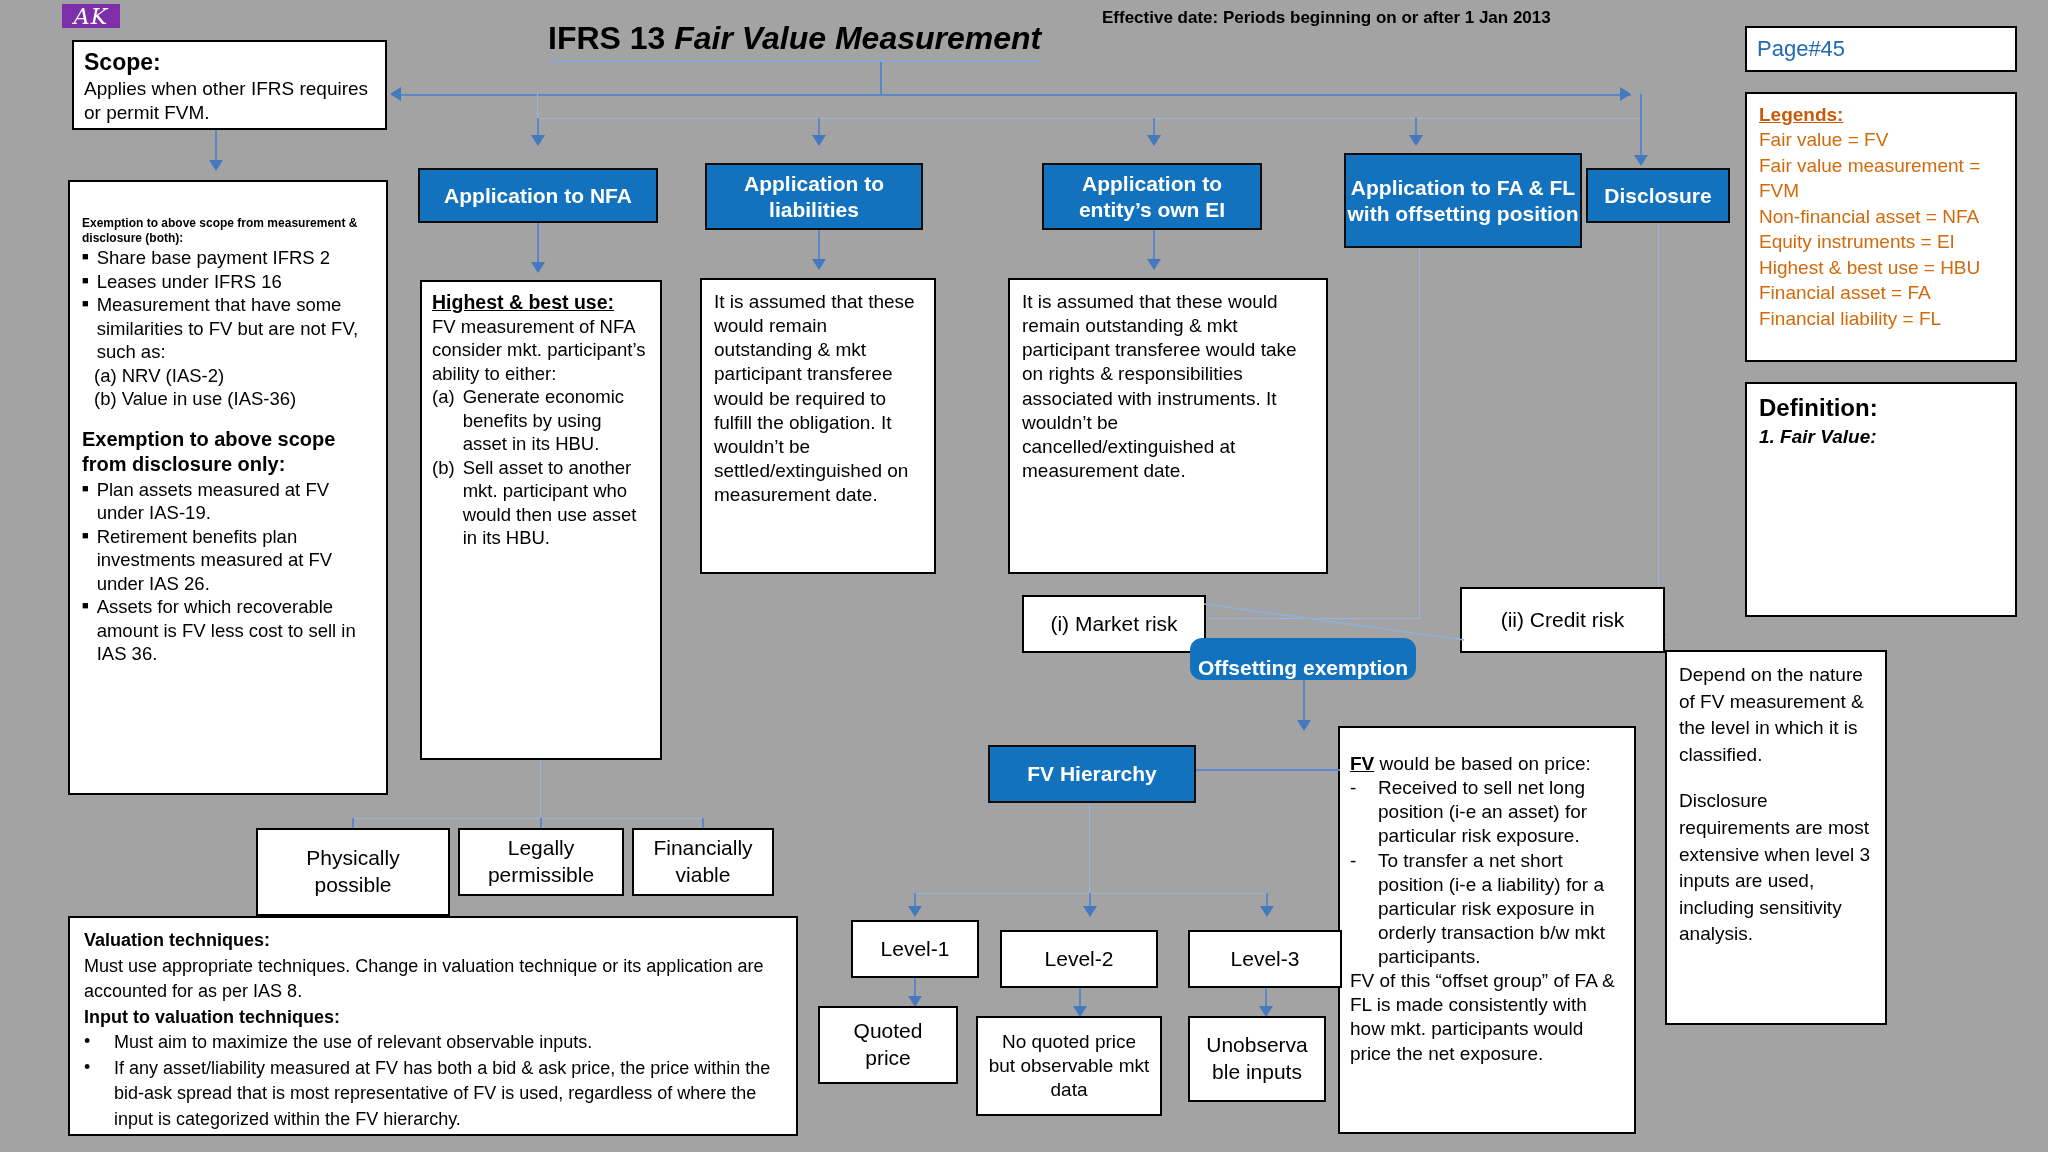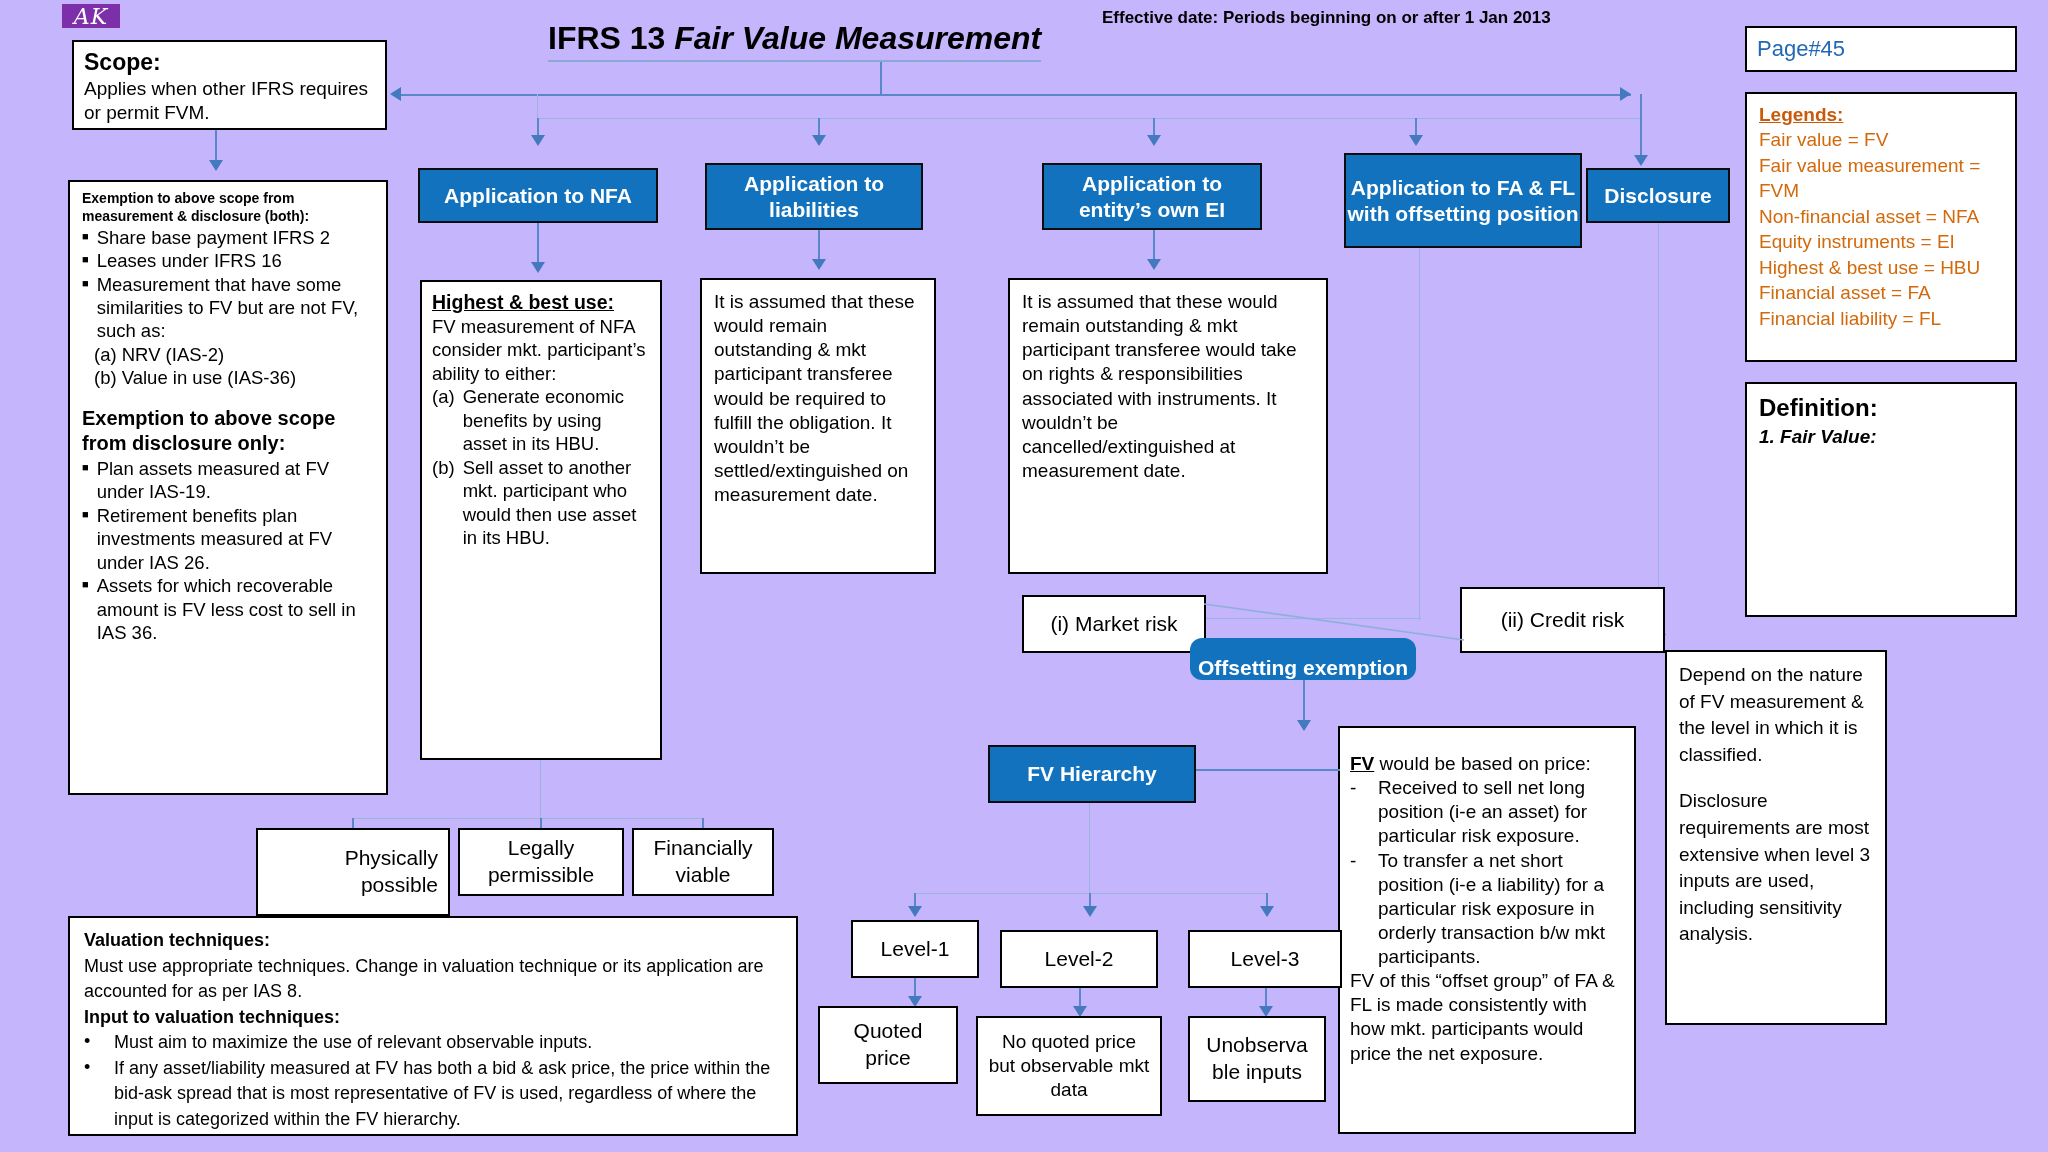--- a/index.html
+++ b/index.html
@@ -8,21 +8,21 @@
     background: #ffffff;
   }
   body {
     font-family: "Liberation Sans", sans-serif;
     color: #000000;
   }
   #canvas {
     position: relative;
     width: 2048px;
     height: 1152px;
-    background: #c4b5fd;
+    background: #a3a3a3;
     overflow: hidden;
   }
   .abs { position: absolute; box-sizing: border-box; }
 
   
   .wbox {
     background: #ffffff;
     border: 2.5px solid #000000;
     padding: 6px 10px;
     line-height: 1.27;
@@ -137,21 +137,21 @@
 
   <div class="abs wbox" style="left:72px; top:40px; width:315px; height:90px; font-size:19px;">
     <div class="hd" style="font-size:23px;">Scope:</div>
     <div>Applies when other IFRS requires or permit FVM.</div>
   </div>
 
   <div class="vl abs" style="left:215px; top:130px; height:32px;"></div>
   <div class="arrow-d" style="left:209px; top:160px;"></div>
 
   <div class="abs wbox" style="left:68px; top:180px; width:320px; height:615px; font-size:18.5px; padding:8px 12px;">
-    <div class="hd" style="font-size:14px;">Exemption to above scope from measurement &amp; disclosure (both):</div>
+    <div class="hd" style="font-size:12px;margin-top:26px;">Exemption to above scope from measurement &amp; disclosure (both):</div>
     <div class="li">
         <span class="bul">■</span>
         <span class="txt">Share base payment IFRS 2</span>
       </div>
     <div class="li">
         <span class="bul">■</span>
         <span class="txt">Leases under IFRS 16</span>
       </div>
     <div class="li">
         <span class="bul">■</span>
@@ -249,21 +249,21 @@
 
   <div class="vlt abs" style="left:540px; top:760px; height:58px;"></div>
   <div class="hlt abs" style="left:352px; top:818px; width:350px;"></div>
   <div class="vl abs" style="left:352px; top:818px; height:14px;"></div>
   <div class="arrow-d" style="left:346px; top:830px;"></div>
   <div class="vl abs" style="left:540px; top:818px; height:14px;"></div>
   <div class="arrow-d" style="left:534px; top:830px;"></div>
   <div class="vl abs" style="left:702px; top:818px; height:14px;"></div>
   <div class="arrow-d" style="left:696px; top:830px;"></div>
 
-  <div class="abs wbox" style="left:256px; top:828px; width:194px; height:88px; font-size:21px; display:flex; align-items:center; justify-content:center; text-align:right;">
+  <div class="abs wbox" style="left:256px; top:828px; width:194px; height:88px; font-size:21px; display:flex; align-items:center; justify-content:center; text-align:center;">
     <span>Physically possible</span>
   </div>
   <div class="abs wbox" style="left:458px; top:828px; width:166px; height:68px; font-size:21px; display:flex; align-items:center; justify-content:center; text-align:center;">
     <span>Legally permissible</span>
   </div>
   <div class="abs wbox" style="left:632px; top:828px; width:142px; height:68px; font-size:21px; display:flex; align-items:center; justify-content:center; text-align:center;">
     <span>Financially viable</span>
   </div>
 
   <div class="abs wbox" style="left:700px; top:278px; width:236px; height:296px; font-size:19px; padding:10px 12px;">It is assumed that these would remain outstanding &amp; mkt participant transferee would be required to fulfill the obligation. It wouldn’t be settled/extinguished on measurement date.</div>

